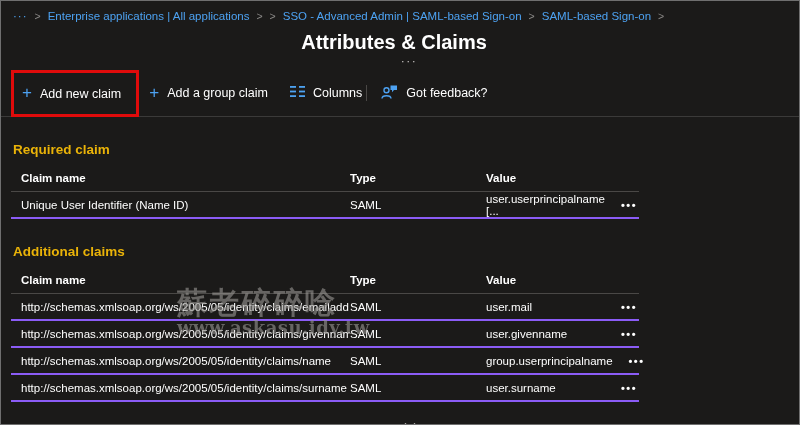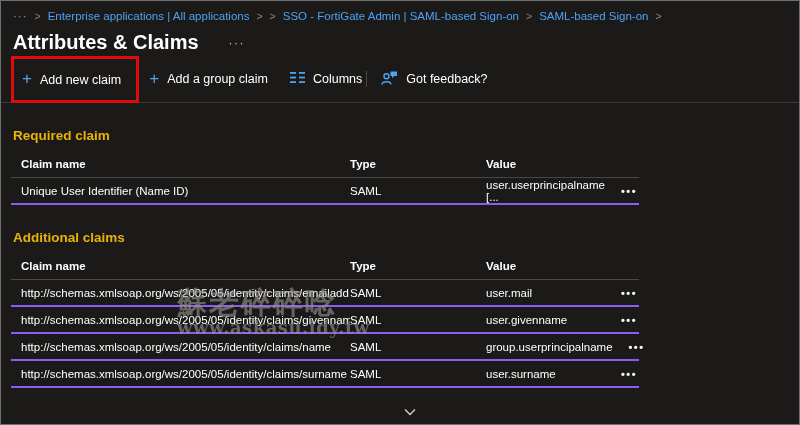--- a/index.html
+++ b/index.html
@@ -20,21 +20,21 @@
     gap: 7px;
     padding: 9px 12px 0 12px;
     font-size: 11.5px;
     white-space: nowrap;
   }
   .crumb { color: #4da2f2; cursor: pointer; }
   .crumb-sep { color: #8a8886; font-size: 10.5px; }
   .crumb-overflow { color: #4da2f2; letter-spacing: 1px; cursor: pointer; }
 
   
-  .title-row { display: flex; align-items: center; padding: 9px 24px 2px 12px; }
+  .title-row { display: flex; align-items: center; padding: 9px 24px 2px 12px; flex-direction: column; }
   .page-title { font-size: 20px; font-weight: 700; color: #ffffff; }
   .title-overflow { color: #c8c6c4; margin-left: 30px; letter-spacing: 1.5px; font-size: 12px; cursor: pointer; }
 
   
   .toolbar {
     display: flex;
     align-items: center;
     height: 47px;
     padding: 0 12px;
     border-bottom: 1px solid #3b3a39;
@@ -115,21 +115,21 @@
 </style>
 </head>
 <body>
 
 <nav class="breadcrumb">
   <span class="crumb-overflow">···</span>
   <span class="crumb-sep">&gt;</span>
   <span class="crumb">Enterprise applications | All applications</span>
   <span class="crumb-sep">&gt;</span>
   <span class="crumb-sep">&gt;</span>
-  <span class="crumb">SSO - FortiGate Admin | SAML-based Sign-on</span>
+  <span class="crumb">SSO - Advanced Admin | SAML-based Sign-on</span>
   <span class="crumb-sep">&gt;</span>
   <span class="crumb">SAML-based Sign-on</span>
   <span class="crumb-sep">&gt;</span>
 </nav>
 
 <div class="title-row">
   <h1 class="page-title">Attributes &amp; Claims</h1>
   <span class="title-overflow">···</span>
 </div>
 

